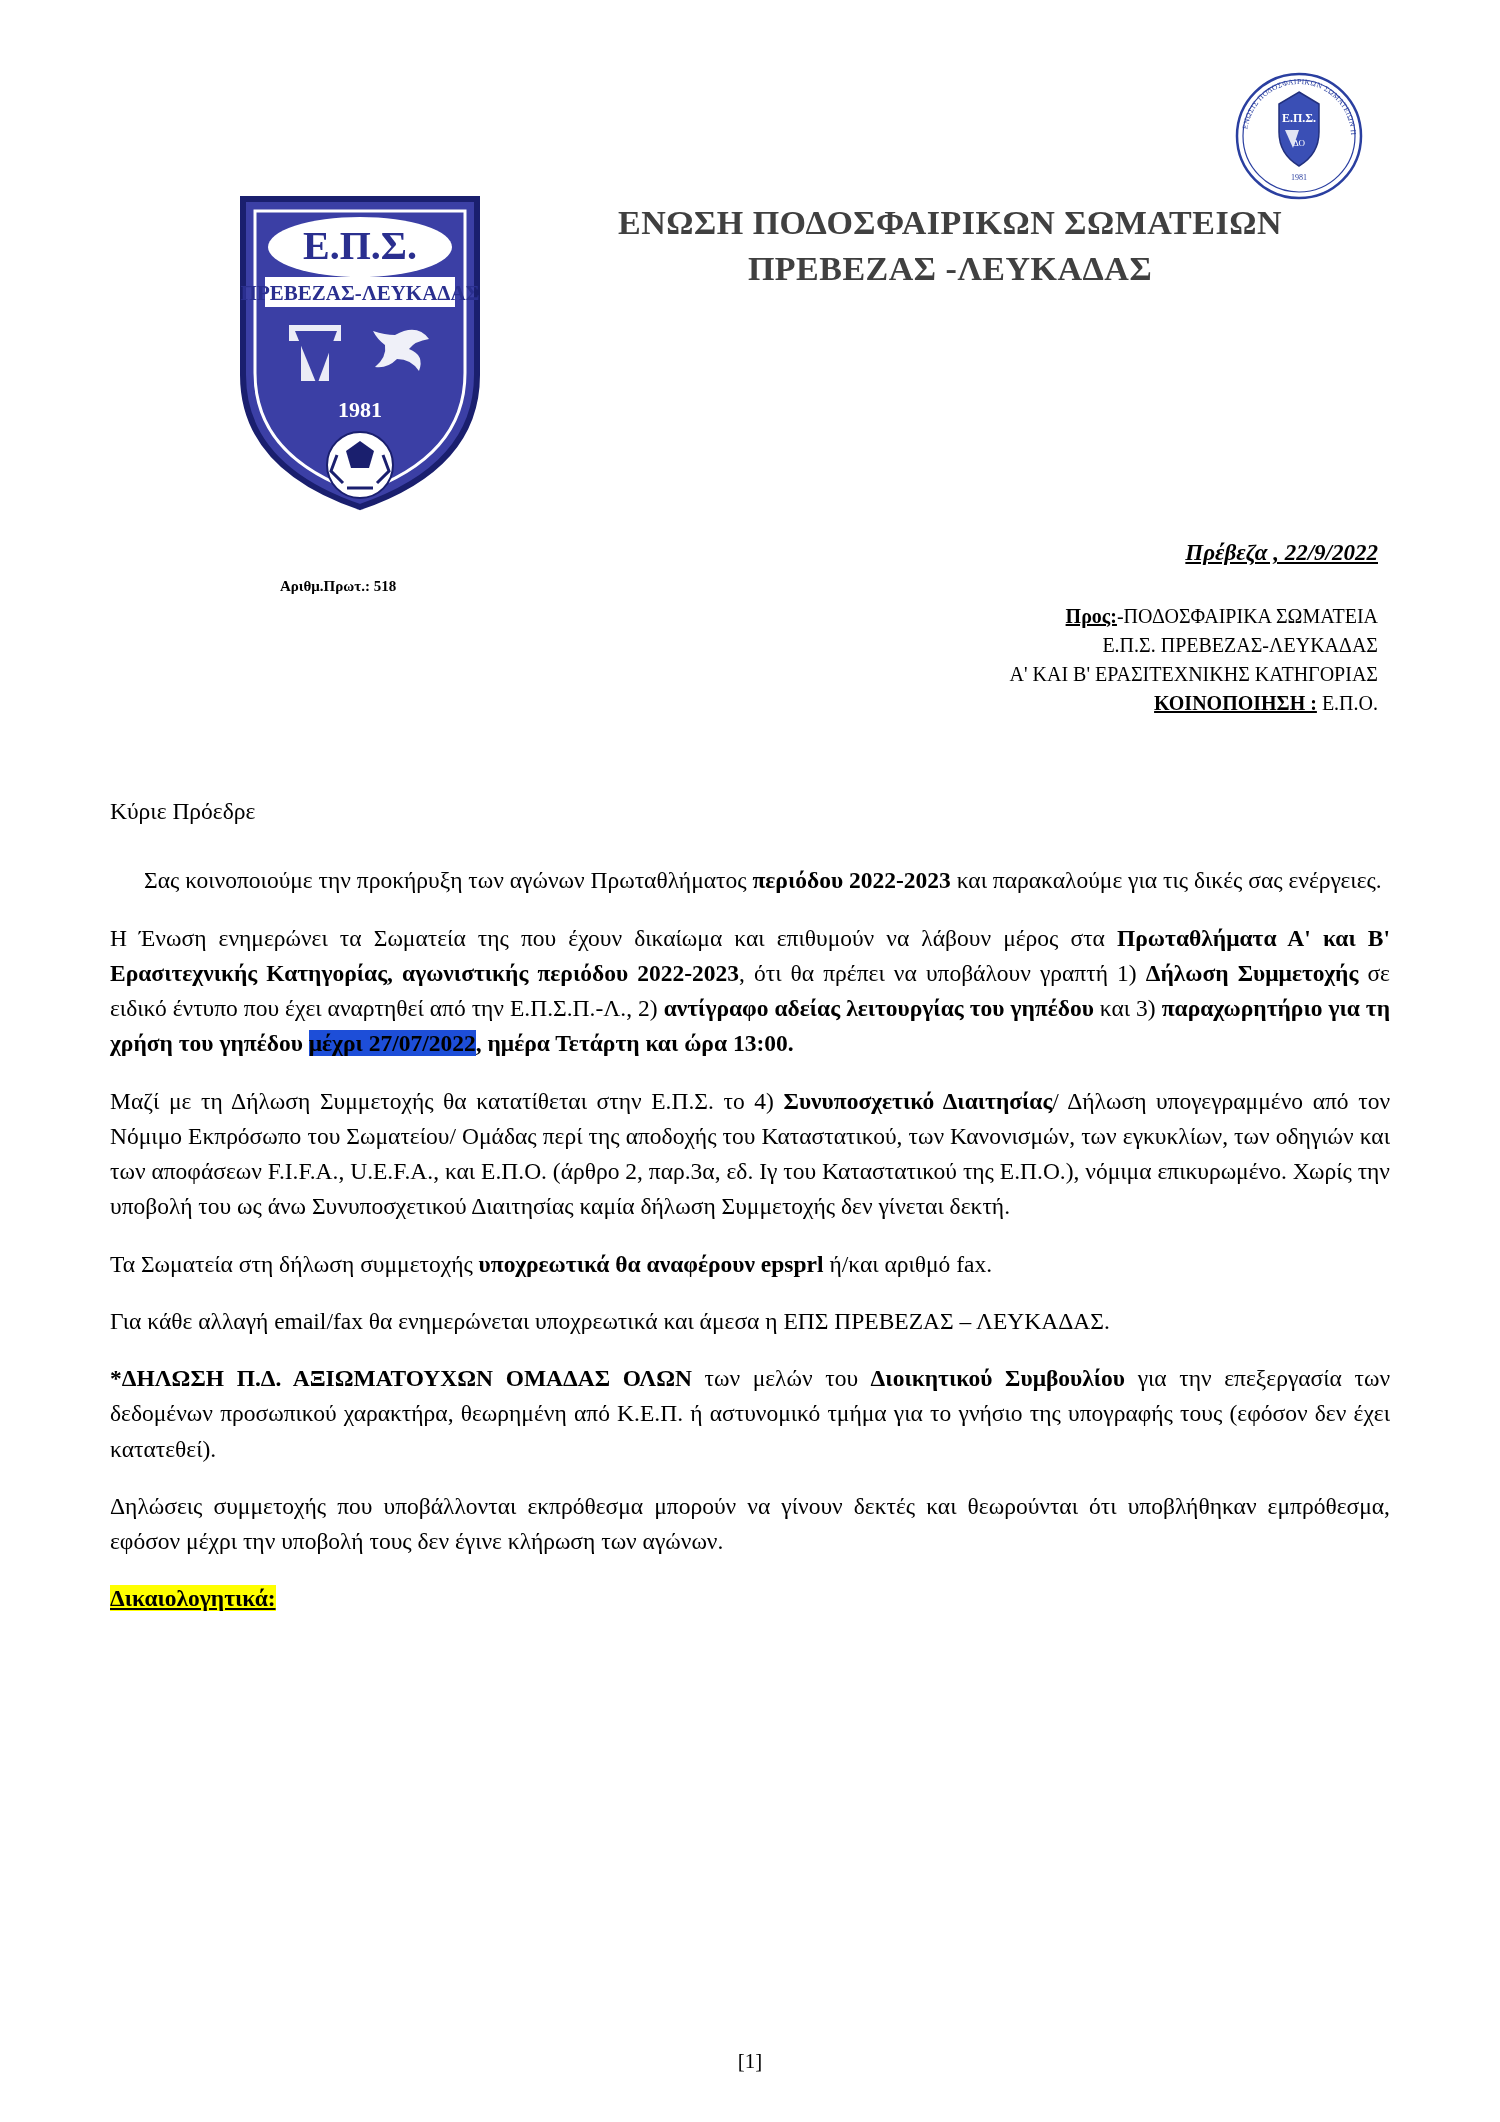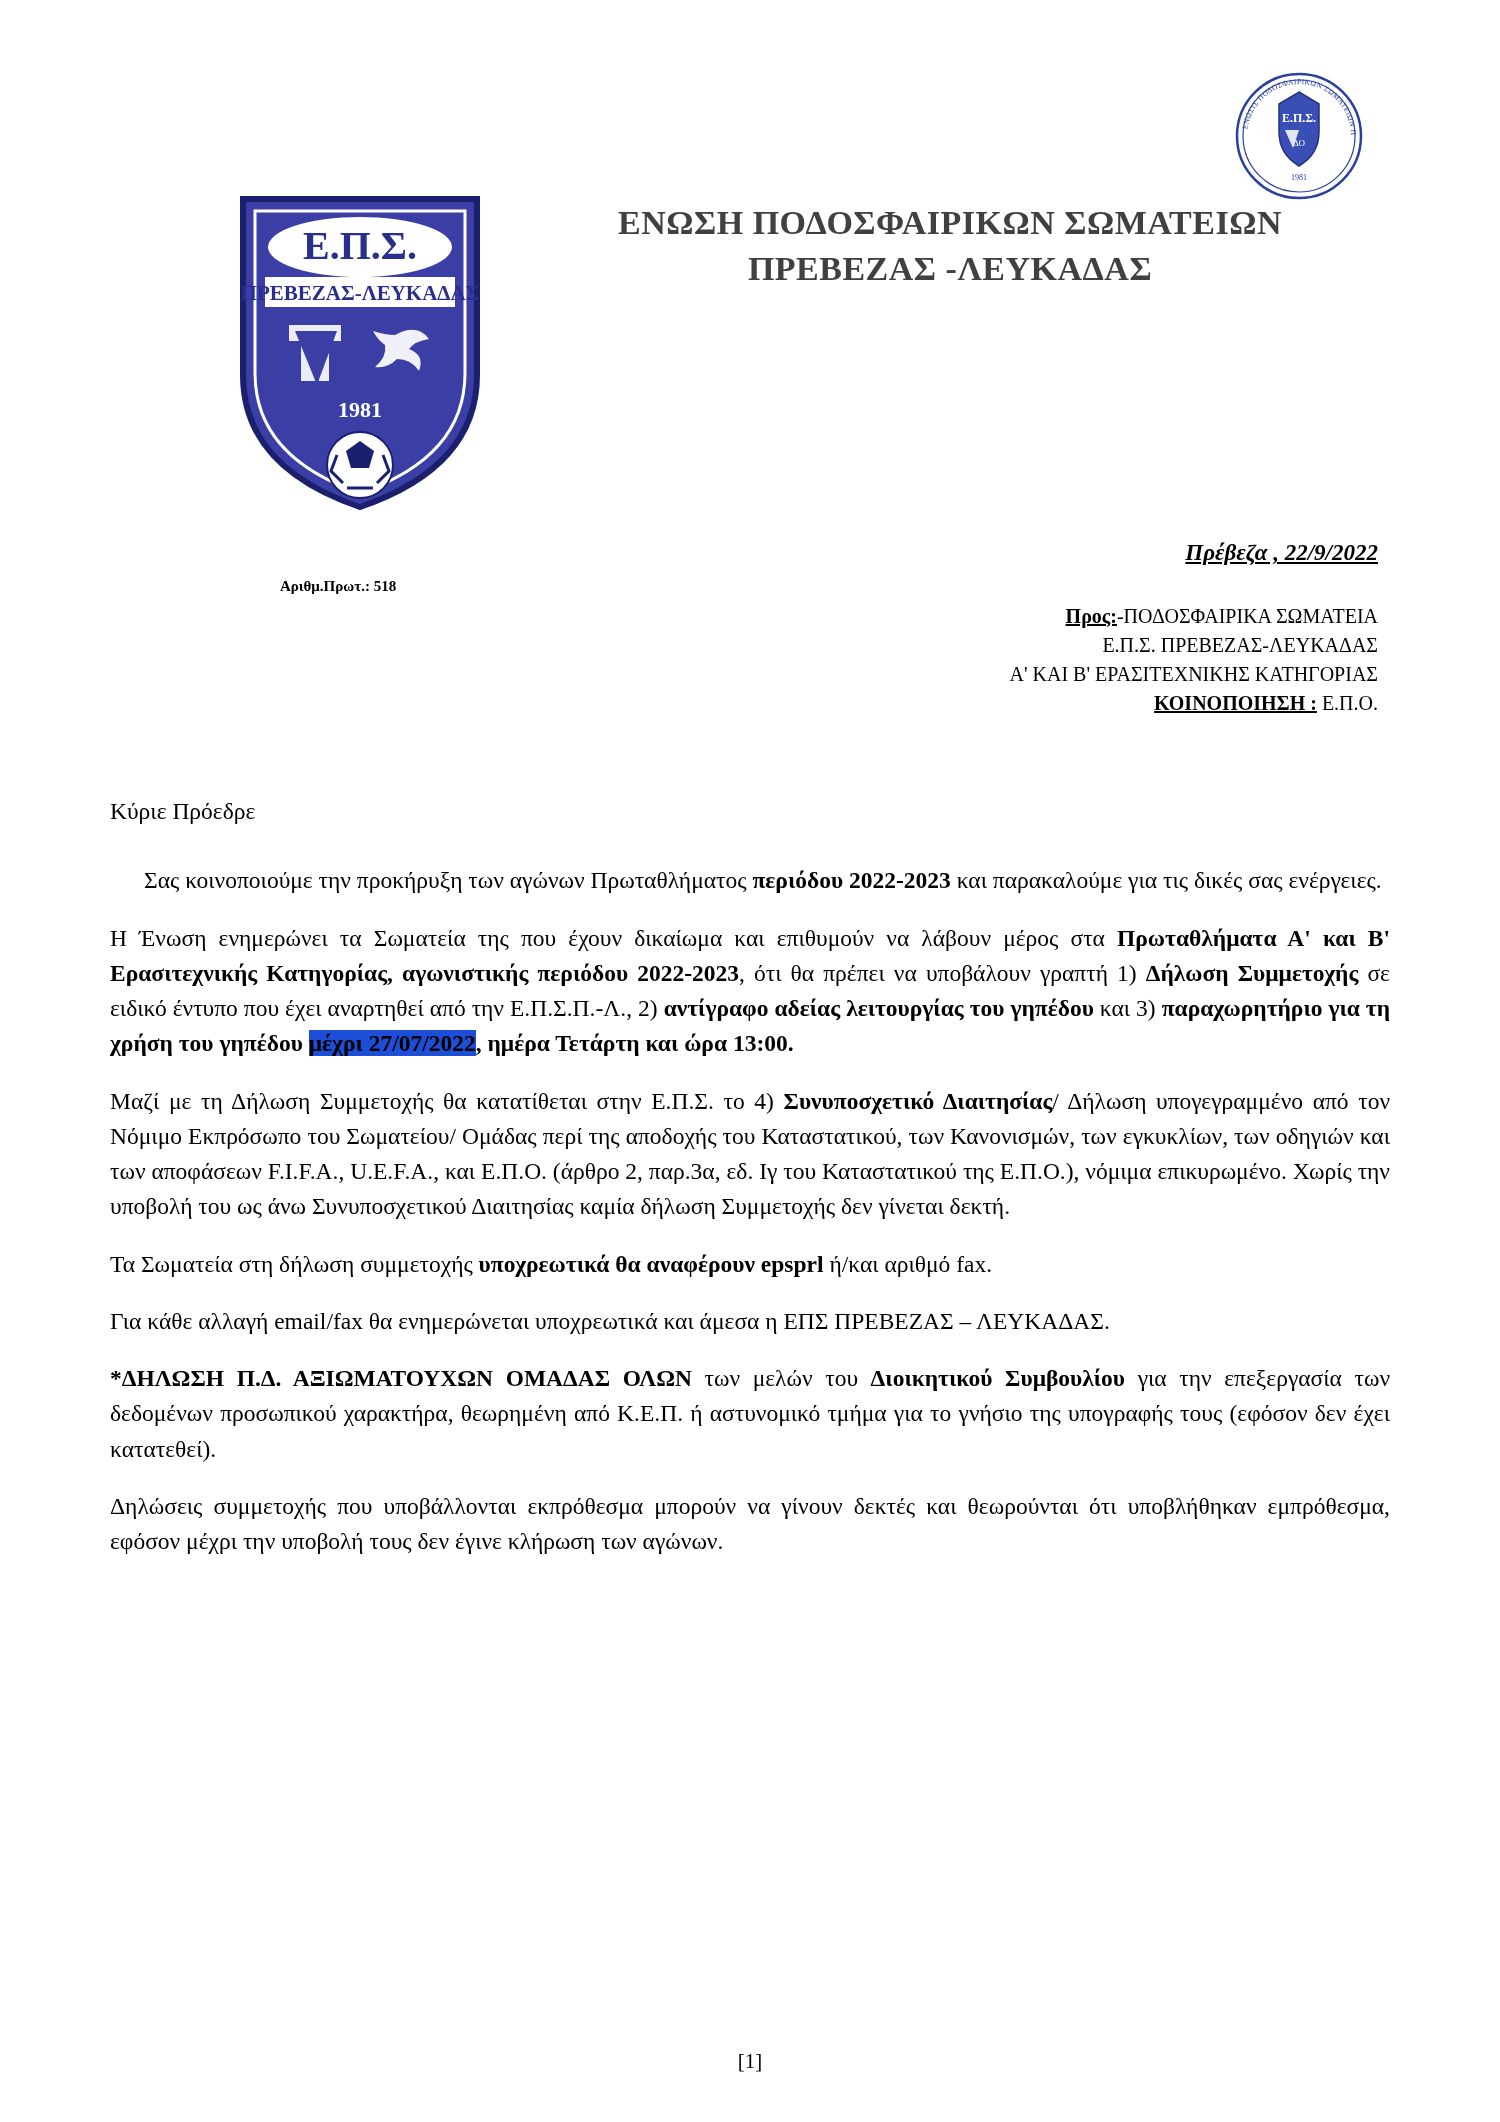--- a/index.html
+++ b/index.html
@@ -217,18 +217,21 @@
     </p>
 
     <p>Για κάθε αλλαγή email/fax θα ενημερώνεται υποχρεωτικά και άμεσα η ΕΠΣ ΠΡΕΒΕΖΑΣ – ΛΕΥΚΑΔΑΣ.</p>
 
     <p>
       <b>*ΔΗΛΩΣΗ Π.Δ. ΑΞΙΩΜΑΤΟΥΧΩΝ ΟΜΑΔΑΣ ΟΛΩΝ</b><span> των μελών του </span><b>Διοικητικού Συμβουλίου</b><span> για την επεξεργασία των δεδομένων προσωπικού χαρακτήρα, θεωρημένη από Κ.Ε.Π. ή αστυνομικό τμήμα για το γνήσιο της υπογραφής τους (εφόσον δεν έχει κατατεθεί).</span>
     </p>
 
     <p>Δηλώσεις συμμετοχής που υποβάλλονται εκπρόθεσμα μπορούν να γίνουν δεκτές και θεωρούνται ότι υποβλήθηκαν εμπρόθεσμα, εφόσον μέχρι την υποβολή τους δεν έγινε κλήρωση των αγώνων.</p>
 
+    <p>
+      <b class="hl-plain u">Δικαιολογητικά:</b>
+    </p>
   </div>
 
   <div class="footer">
     <span>[1]</span>
   </div>
 </div>
 
 </body></html>

